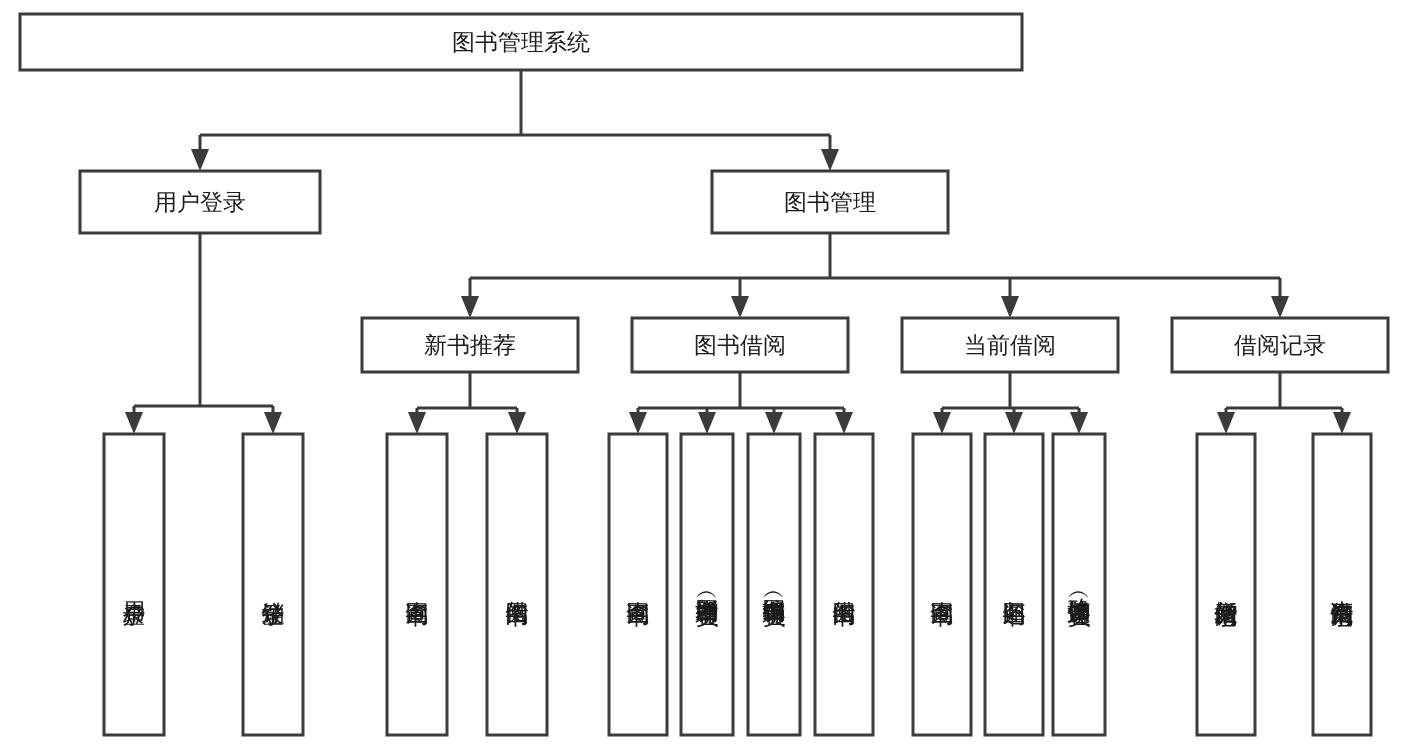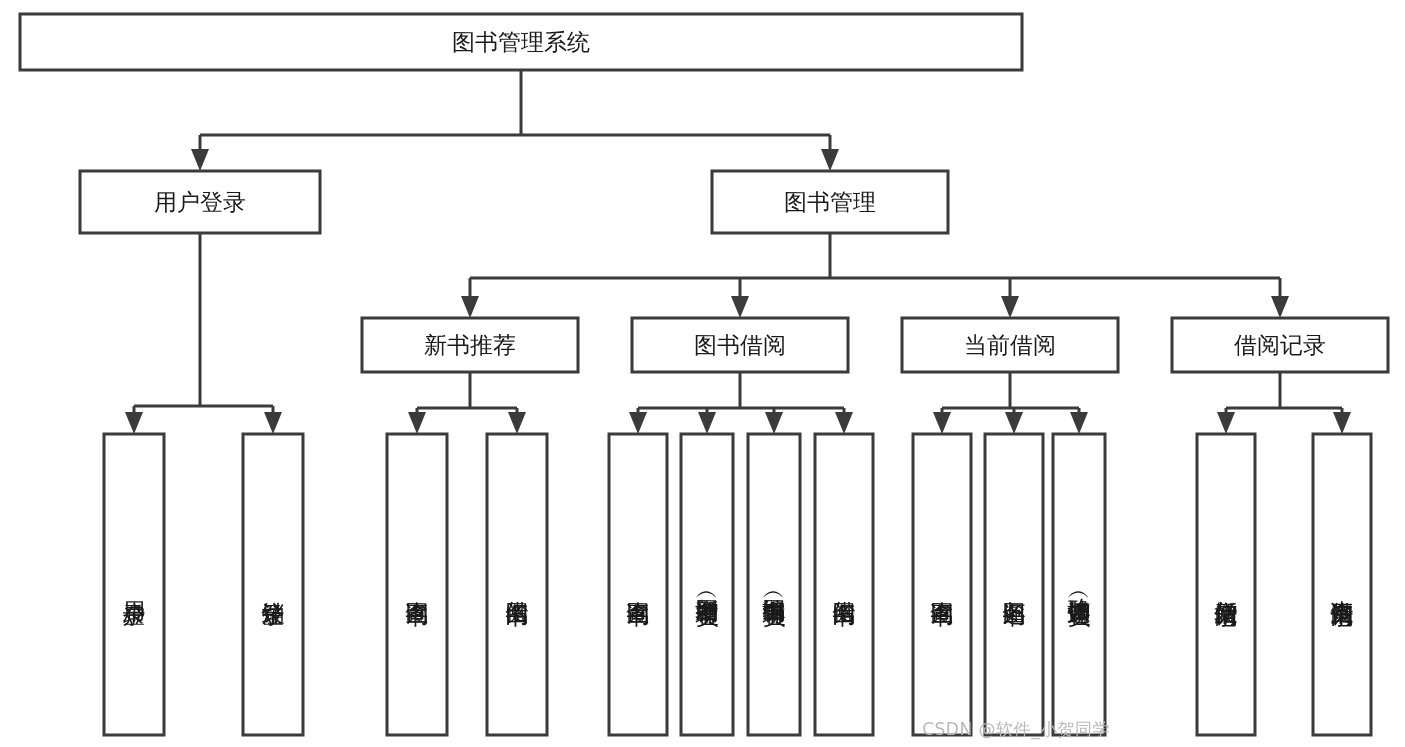--- a/index.html
+++ b/index.html
@@ -205,14 +205,13 @@
       <div class="leaf-label-wrap" style="left: 1053px; top: 434px; width: 52px; height: 301px;">
         <span class="leaf-label">确认归还（管理员）</span>
       </div>
       <div class="leaf-label-wrap" style="left: 1197px; top: 434px; width: 58px; height: 301px;">
         <span class="leaf-label">新增借阅记录</span>
       </div>
       <div class="leaf-label-wrap" style="left: 1313px; top: 434px; width: 58px; height: 301px;">
         <span class="leaf-label">查询借阅记录</span>
       </div>
     </div>
-  <div class="watermark">CSDN @软件_小贺同学</div>
 </div>
 
 </body></html>

